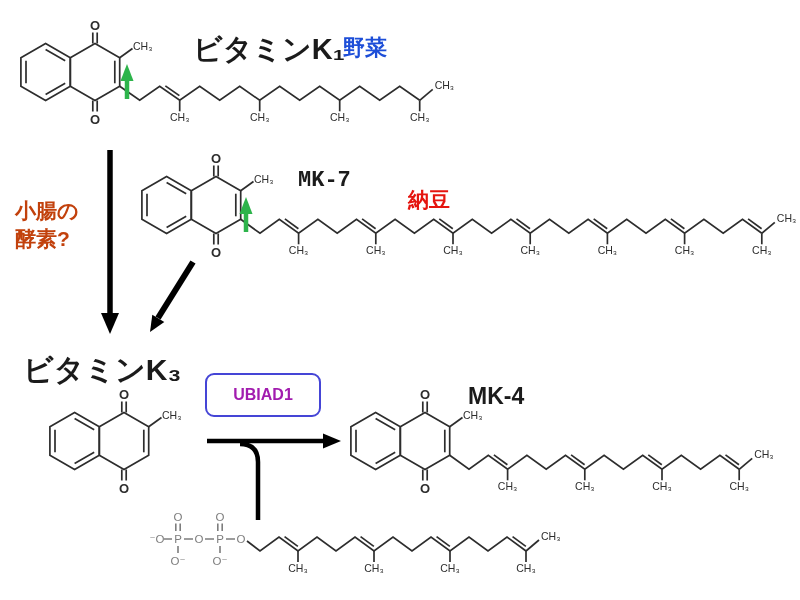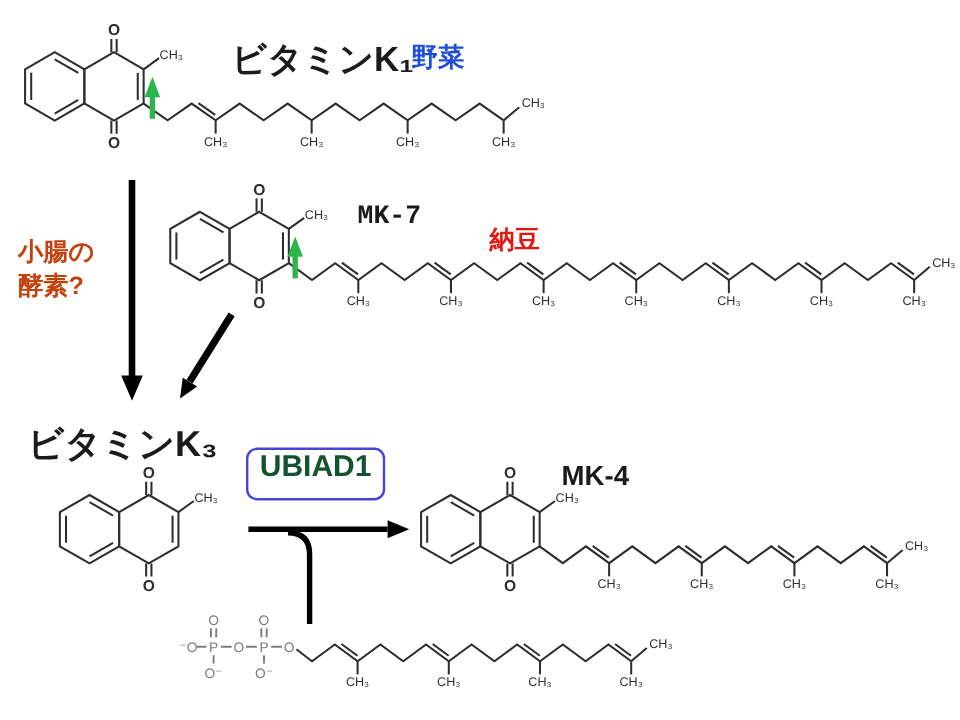--- a/index.html
+++ b/index.html
@@ -9,22 +9,22 @@
   svg{position:absolute;left:0;top:0;}
   .lbl{position:absolute;font-weight:bold;white-space:nowrap;color:#1b1b1b;}
   .lbl-k1{left:193px;top:30px;font-size:29px;}
   .lbl-yasai{left:343px;top:33px;font-size:22px;color:#1d4ed8;}
   .lbl-mk7{left:298px;top:168px;font-size:22px;font-family:Liberation Mono, monospace;}
   .lbl-natto{left:408px;top:170px;font-size:21px;color:#e5150f;margin-top:16px;}
   .lbl-enzyme{left:15px;top:197px;font-size:21px;color:#c2410c;line-height:28px;}
   .lbl-k3{left:23px;top:350px;font-size:30px;}
   .lbl-mk4{left:468px;top:383px;font-size:23px;}
   .ubiad-box{position:absolute;left:205px;top:373px;width:112px;height:40px;
-       border:2.5px solid #4545d6;border-radius:9px;display:flex;align-items:flex-start;
-       justify-content:center;font-size:25px;font-weight:bold;color:#14532d;background:#ffffff;}
+       border:2.5px solid #4545d6;border-radius:9px;display:flex;align-items:center;
+       justify-content:center;font-size:16px;font-weight:bold;color:#a21caf;background:#ffffff;}
   text{font-family:"Liberation Sans","DejaVu Sans",sans-serif;}
   .atom{font-size:13px;font-weight:bold;fill:#2d2d2d;text-anchor:middle;}
   .patom{font-size:11.5px;fill:#7d7d7d;text-anchor:middle;}
   .ringch3{font-size:10.5px;fill:#2d2d2d;}
 </style>
 </head>
 <body>
 
 <div class="stage">
 

